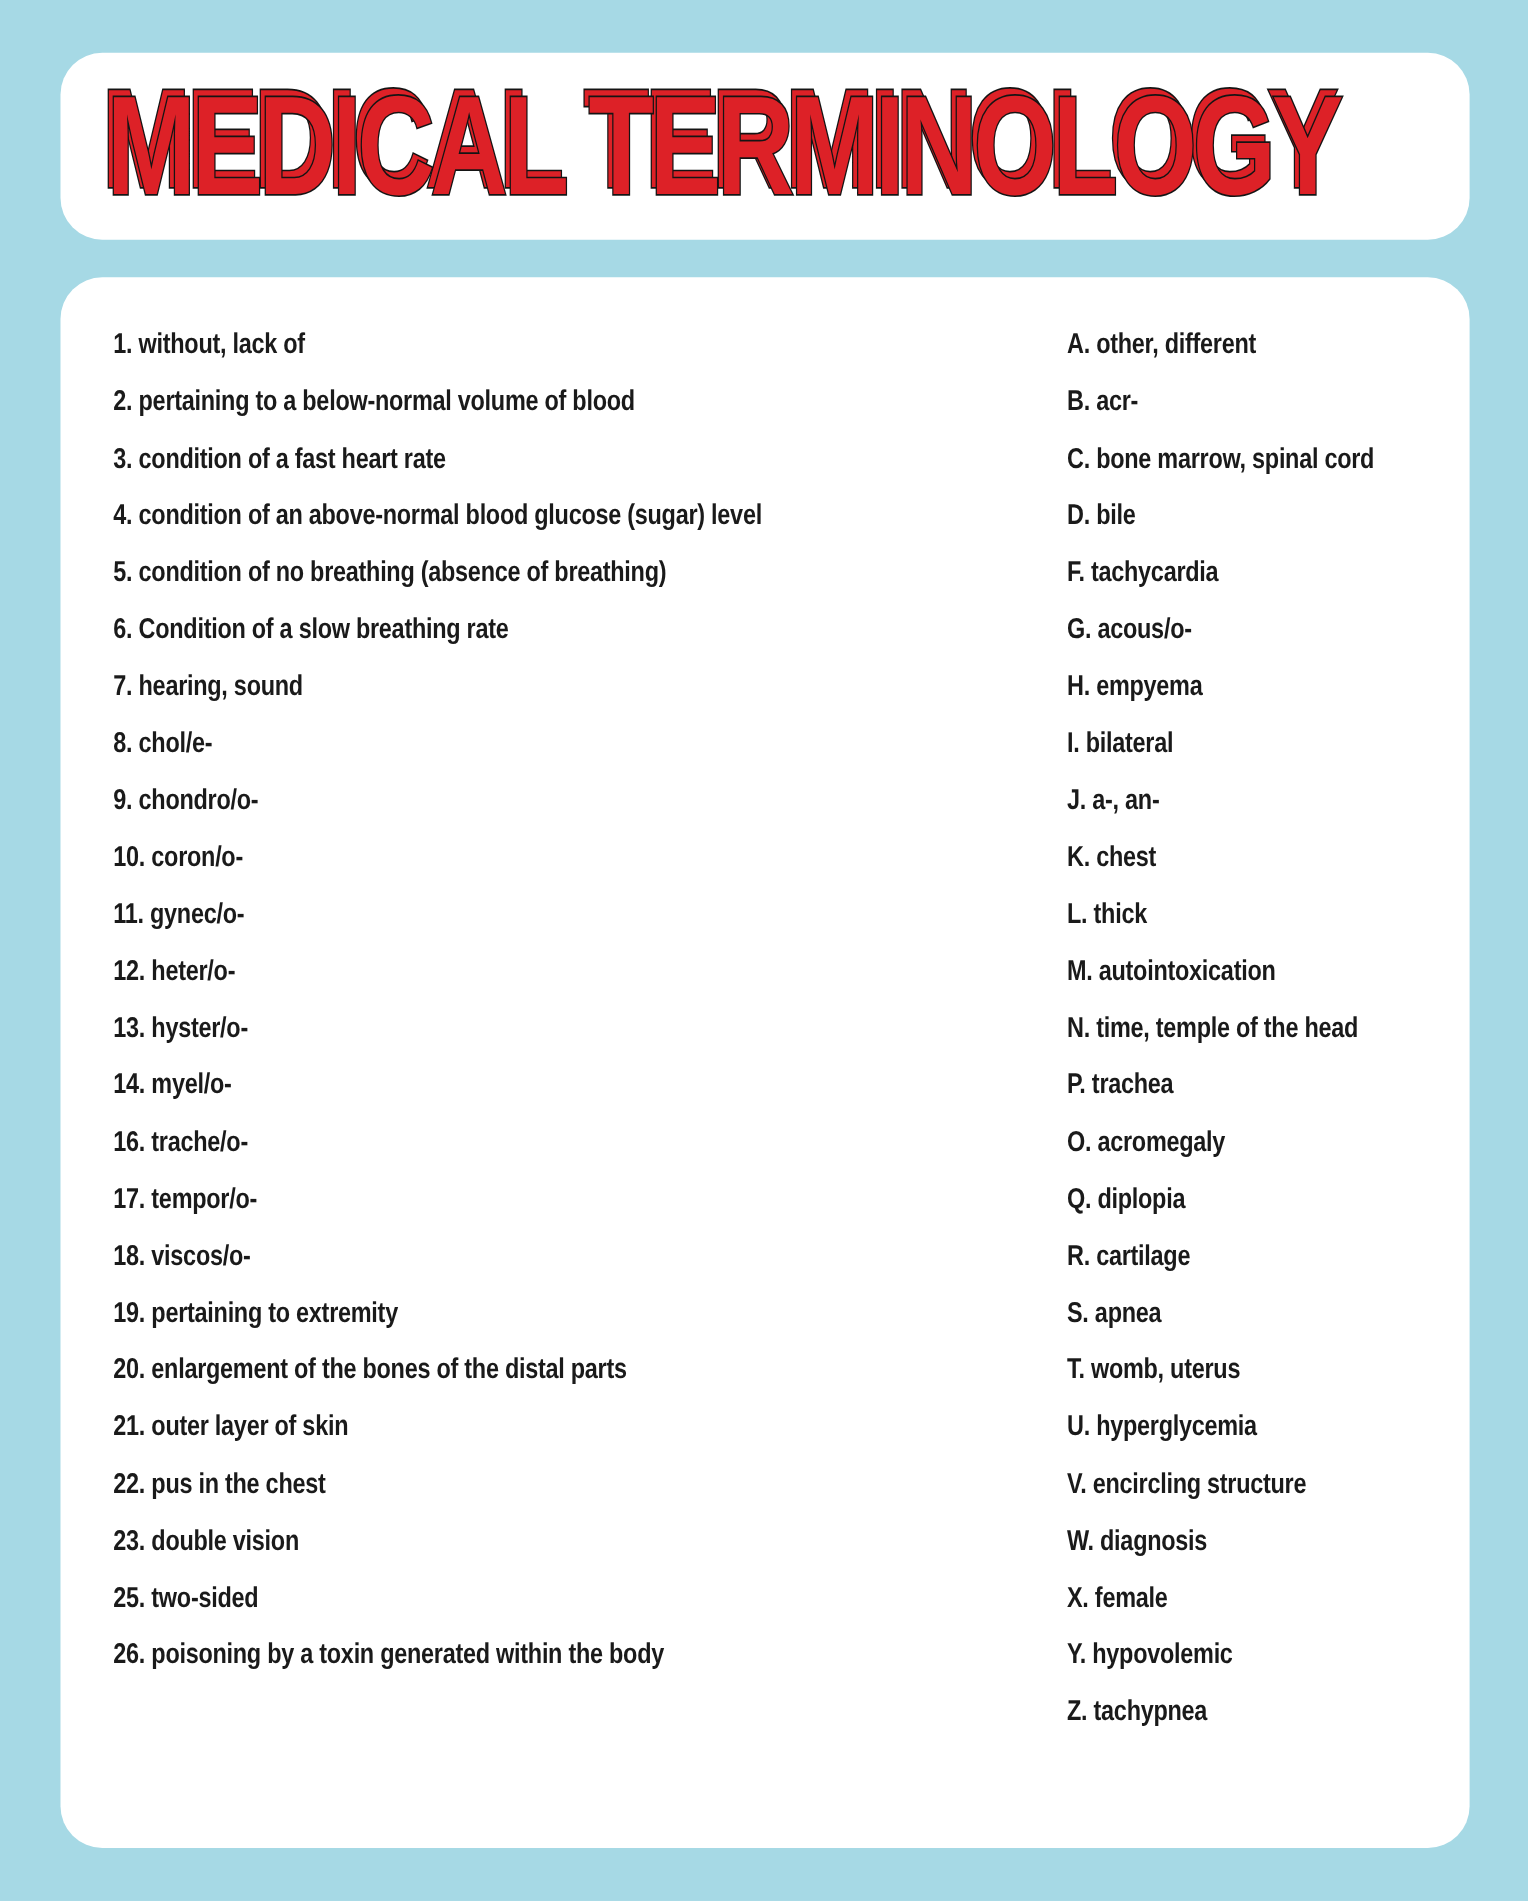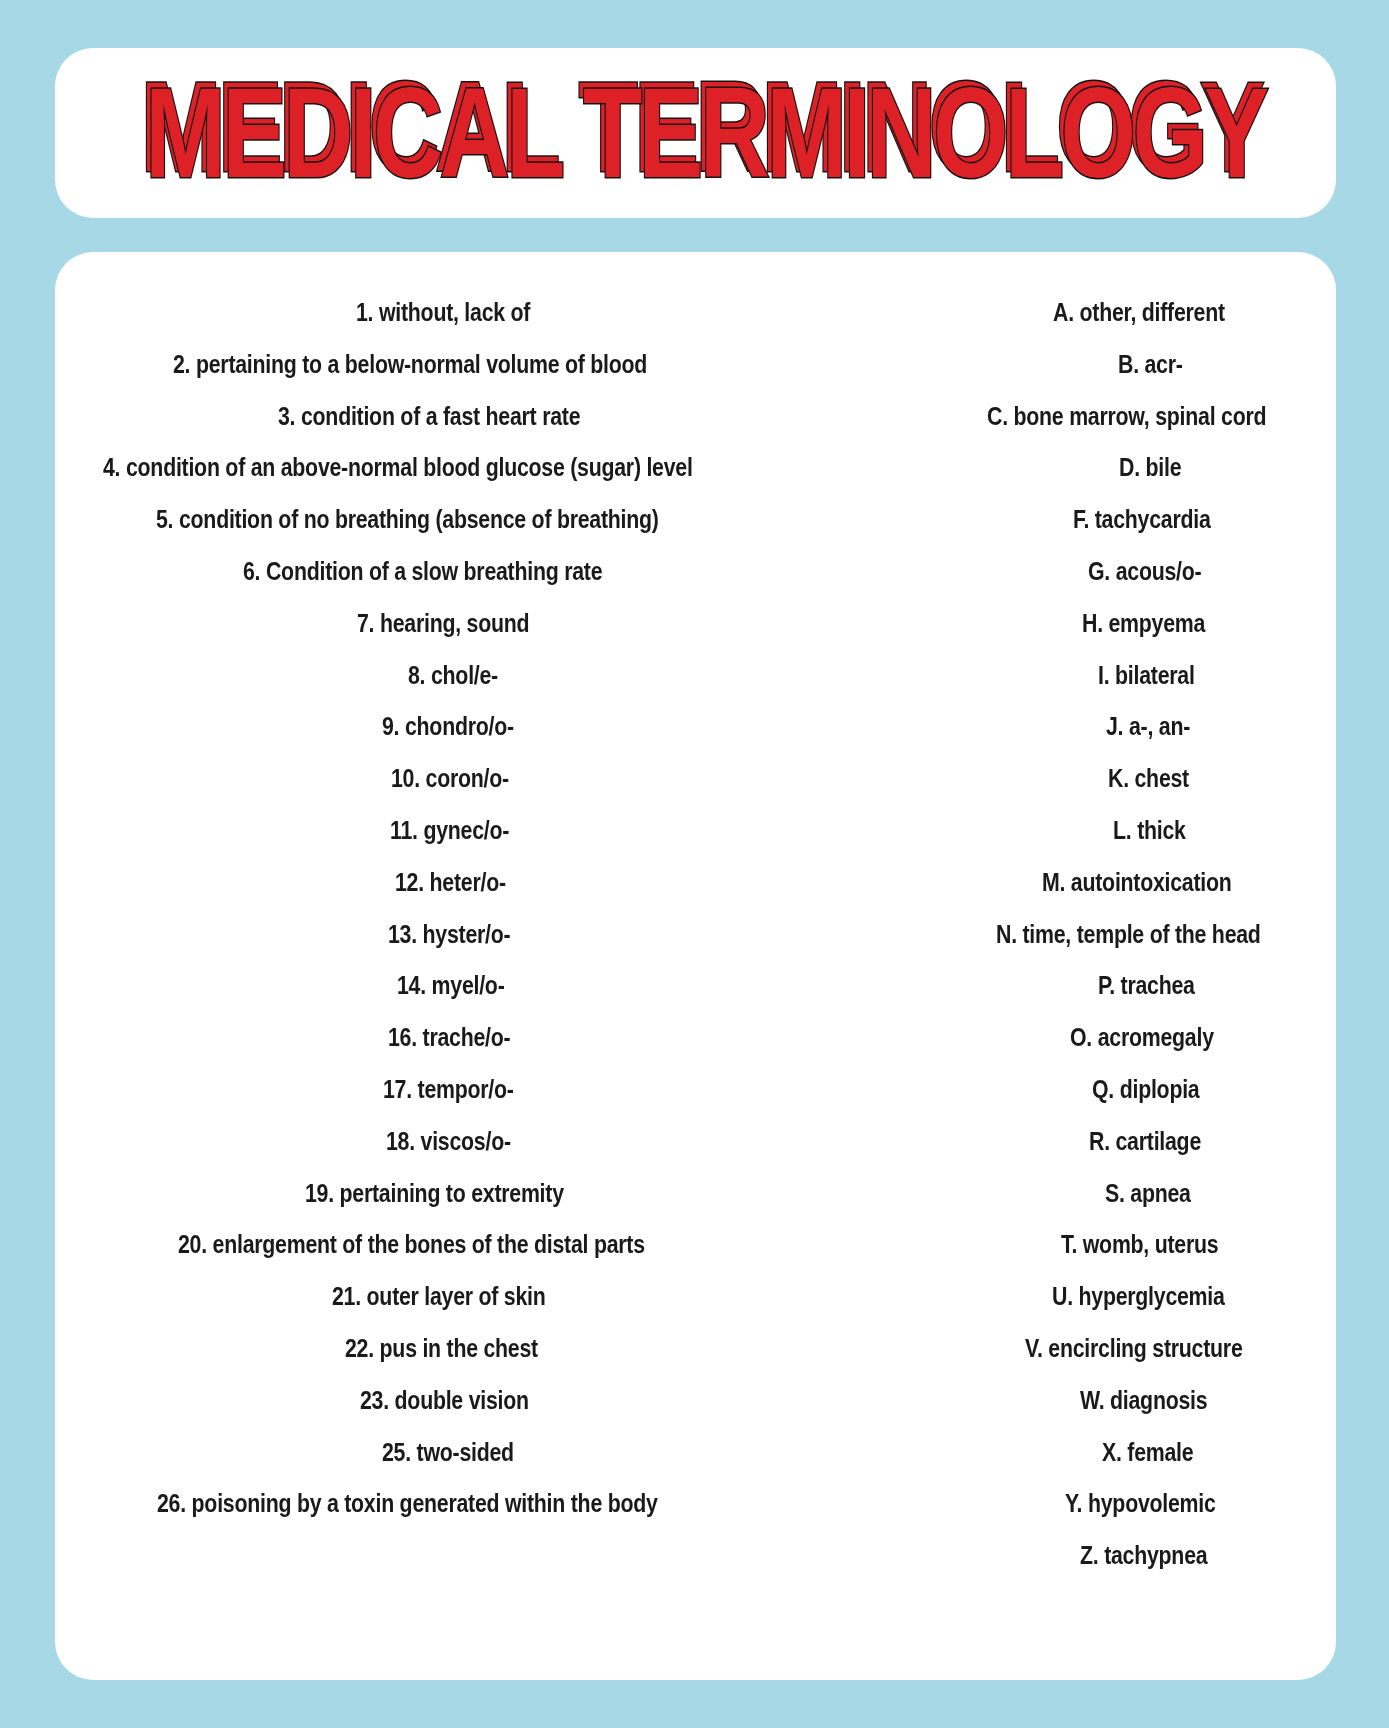--- a/index.html
+++ b/index.html
@@ -7,21 +7,20 @@
     width: 1389px; height: 1728px;
     background: #a6d9e5;
     font-family: "Liberation Sans", "DejaVu Sans", sans-serif;
     overflow: hidden;
     position: relative;
   }
   .card {
     position: absolute;
     background: #ffffff;
     border-radius: 38px;
-    padding-left: 48px;
   }
   .title-card {
     left: 55px; top: 48px;
     width: 1281px; height: 170px;
     display: flex;
     align-items: center;
   }
   .title-text {
     position: relative;
     z-index: 0;
@@ -49,26 +48,25 @@
   }
   .content-card {
     left: 55px; top: 252px;
     width: 1281px; height: 1428px;
   }
   .col {
     position: absolute;
     top: 35px;
   }
   .col-left  { left: 48px; }
-  .col-right { left: 915px; margin-left: 17px; }
+  .col-right { left: 915px; }
   .row {
     height: 51.8px;
     line-height: 51.8px;
     white-space: nowrap;
-    text-align: center;
   }
   .row-text {
     display: inline-block;
     font-size: 26px;
     font-weight: bold;
     color: #1a1a1a;
     letter-spacing: -0.3px;
     transform: scaleX(0.82);
     transform-origin: left center;
   }

